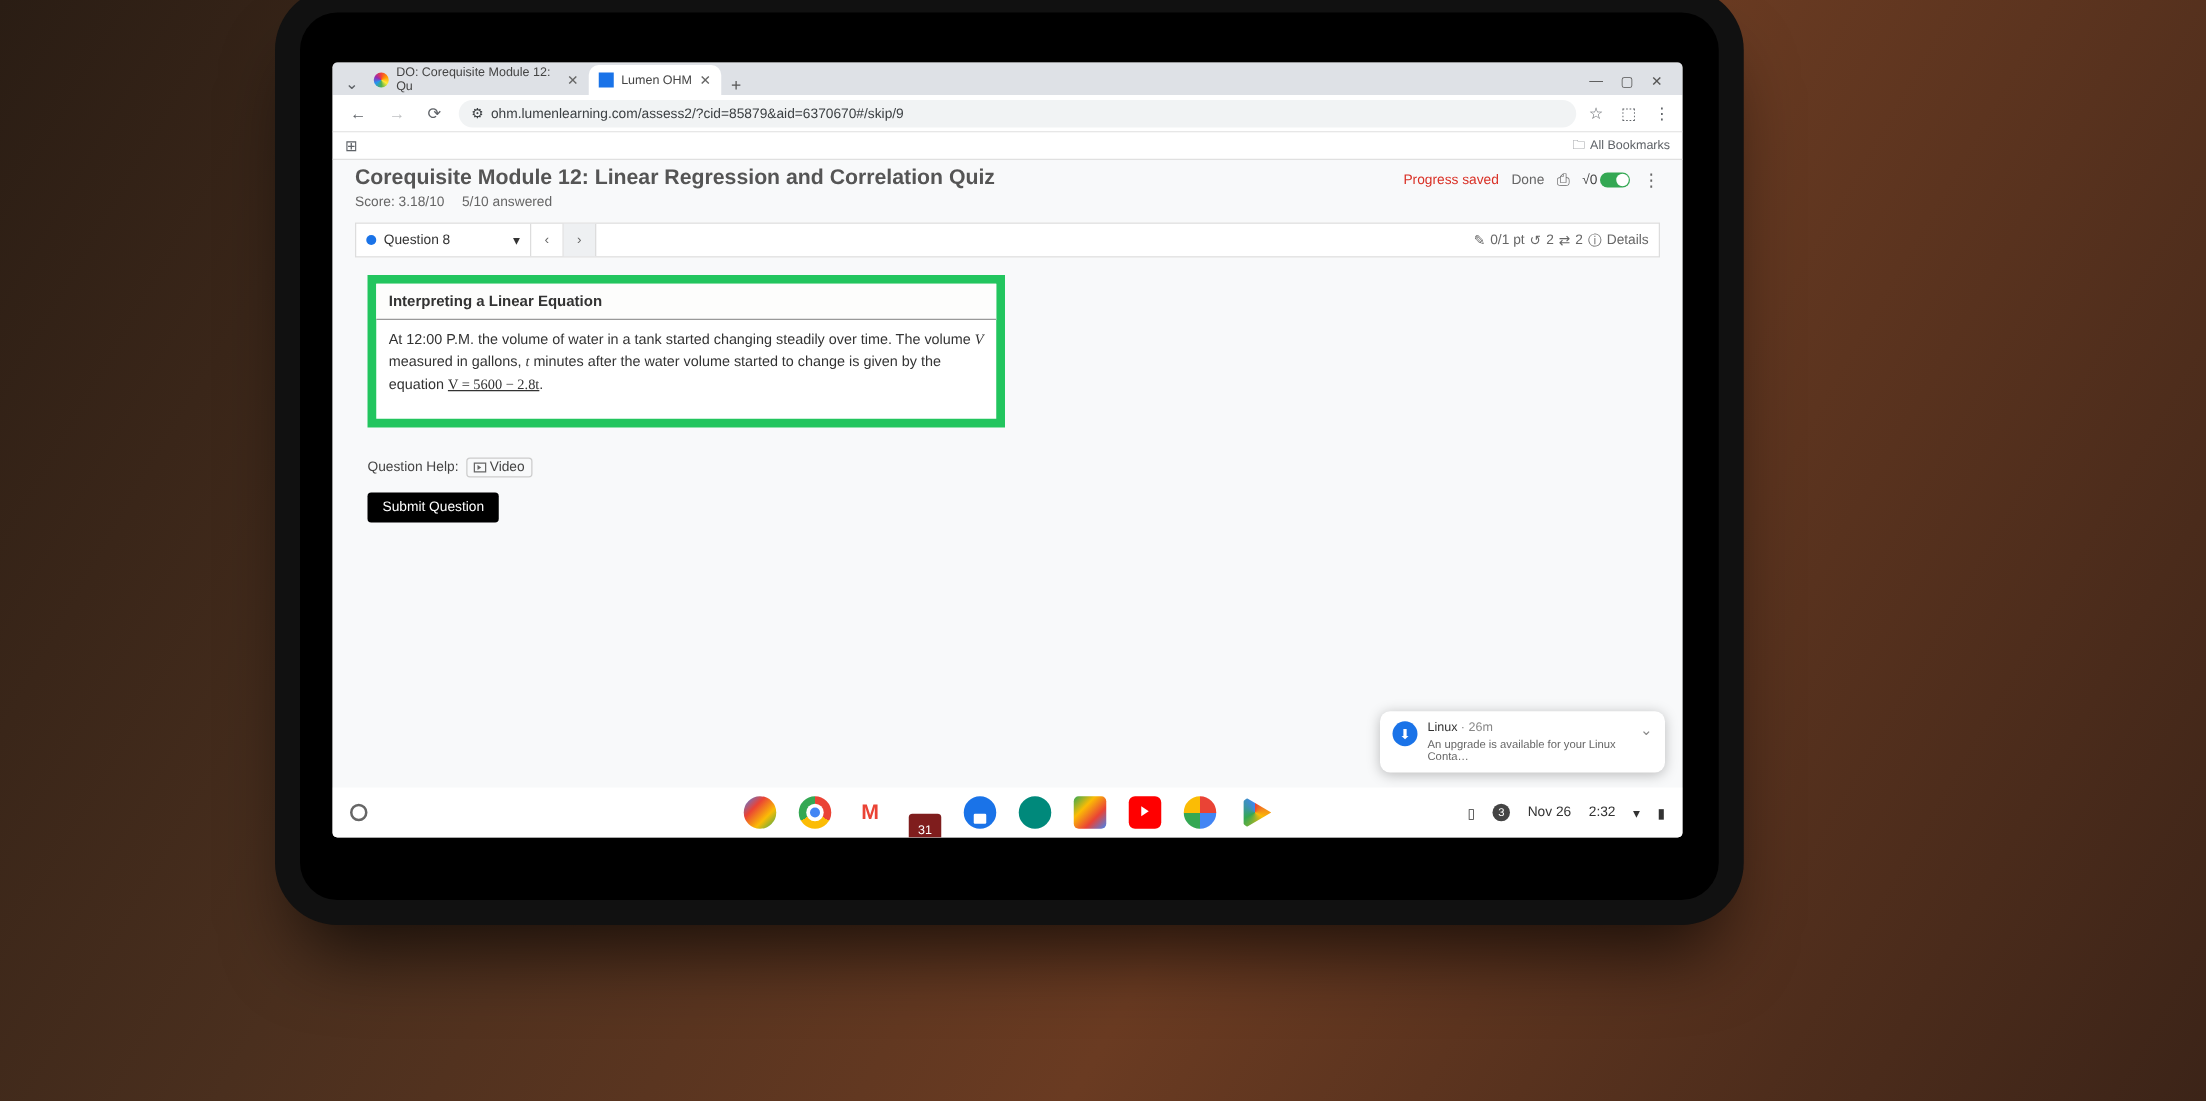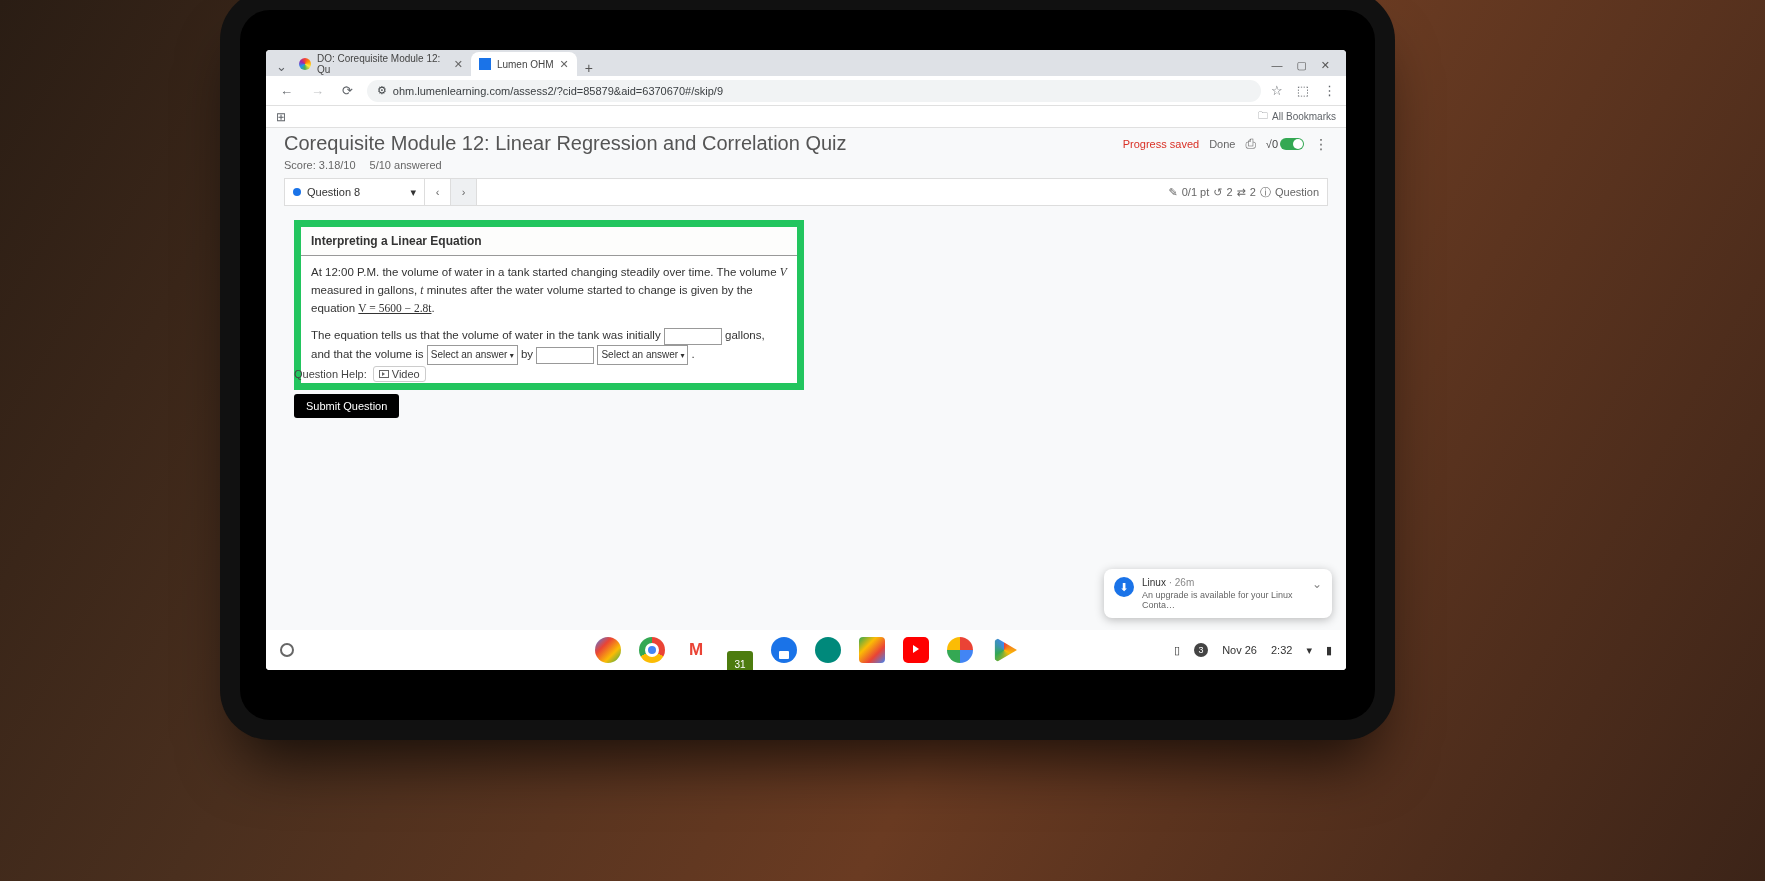--- a/index.html
+++ b/index.html
@@ -24,21 +24,21 @@
   .nav-btn { font-size:13px;color:#5f6368; cursor:pointer; padding:2px 4px;}
   .url-pill { flex:1; height:22px; background:#f1f3f4; border-radius:12px; display:flex; align-items:center; padding:0 10px; font-size:11px; color:#3c4043; gap:6px;}
   .addr-right { display:flex; gap:14px; font-size:13px; color:#5f6368;}
   .bookmarks-row { height:22px;background:#fff;border-bottom:1px solid #e0e0e0;display:flex;align-items:center;justify-content:space-between;padding:0 10px;font-size:10px;color:#5f6368;}
   .bk-left { font-size:12px;}
   .bk-right { display:flex;align-items:center;gap:4px;}
 
   
   .viewport { flex:1; background:#f8f9fa; position:relative; overflow:hidden; }
   .quiz-hdr { position:absolute; left:18px; top:4px; right:18px; }
-  .quiz-title { font-size:20px; color:#555; font-weight:400; white-space:nowrap; overflow:hidden; }
+  .quiz-title { font-size:17px; color:#555; font-weight:700; white-space:nowrap; overflow:hidden; }
   .quiz-sub { font-size:11px; color:#666; margin-top:4px; display:flex; gap:14px;}
   .quiz-hdr-right { position:absolute; right:0; top:4px; display:flex; align-items:center; gap:10px; font-size:11px;}
   .saved { color:#d93025;}
   .done { color:#666;}
   .print { color:#666;font-size:13px;}
   .toggle-wrap { display:flex;align-items:center;gap:2px;font-size:11px;color:#444;}
   .toggle { width:24px;height:12px;background:#34a853;border-radius:6px;position:relative;}
   .toggle::after{content:'';position:absolute;right:1px;top:1px;width:10px;height:10px;background:#fff;border-radius:50%;}
   .menu-dots{font-size:14px;color:#666;}
 
@@ -78,21 +78,21 @@
   
   .shelf{position:absolute;left:0;right:0;bottom:0;height:40px;background:rgba(255,255,255,.9);display:flex;align-items:center;}
   .shelf-launch{width:14px;height:14px;border-radius:50%;border:2px solid #666;margin-left:14px;}
   .shelf-center{position:absolute;left:50%;transform:translateX(-50%);display:flex;gap:18px;align-items:center;}
   .shelf-ic{width:26px;height:26px;border-radius:50%;display:flex;align-items:center;justify-content:center;font-size:13px;}
   .gem{background:linear-gradient(135deg,#4285f4,#ea4335,#fbbc05,#34a853);border-radius:50%;}
   .chrome{background:conic-gradient(#ea4335 0 120deg,#fbbc05 120deg 240deg,#34a853 240deg);border-radius:50%;position:relative;}
   .chrome::after{content:'';position:absolute;inset:6px;background:#fff;border-radius:50%;}
   .chrome::before{content:'';position:absolute;inset:9px;background:#4285f4;border-radius:50%;z-index:1;}
   .gmail{color:#ea4335;font-weight:bold;font-size:17px;}
-  .cal{background:#4d7c0f;color:#fff;border-radius:3px;font-size:10px;padding:3px 4px;margin-top:28px;}
+  .cal{background:#7f1d1d;color:#fff;border-radius:3px;font-size:10px;padding:3px 4px;margin-top:28px;}
   .files{background:#1a73e8;border-radius:50%;}
   .files::after{content:'';display:block;width:10px;height:8px;background:#fff;margin:9px auto 0;border-radius:1px;}
   .chat{background:#00897b;border-radius:50%;}
   .meet{background:linear-gradient(135deg,#34a853,#fbbc05,#ea4335,#4285f4);border-radius:4px;}
   .yt{background:#ff0000;border-radius:5px;position:relative;}
   .yt::after{content:'';position:absolute;left:10px;top:8px;border-left:6px solid #fff;border-top:4px solid transparent;border-bottom:4px solid transparent;}
   .play{background:conic-gradient(#ea4335,#fbbc05,#34a853,#4285f4);clip-path:polygon(15% 0,100% 50%,15% 100%);}
   .photos{background:conic-gradient(#ea4335 0 90deg,#4285f4 90deg 180deg,#34a853 180deg 270deg,#fbbc05 270deg);border-radius:50%;}
   .shelf-right{position:absolute;right:14px;display:flex;align-items:center;gap:14px;font-size:11px;color:#333;}
   .badge{width:14px;height:14px;border-radius:50%;background:#444;color:#fff;font-size:9px;display:flex;align-items:center;justify-content:center;}
@@ -179,32 +179,29 @@
       <div class="qnav-btn">‹</div>
       <div class="qnav-btn next">›</div>
       <div class="qnav-right">
         <span>✎</span>
         <span>0/1 pt</span>
         <span>↺</span>
         <span>2</span>
         <span>⇄</span>
         <span>2</span>
         <span>ⓘ</span>
-        <span>Question</span>
+        <span>Details</span>
       </div>
     </div>
 
     <div class="qbox">
       <div class="qbox-h">Interpreting a Linear Equation</div>
       <div class="qbox-b">
         <p>
           <span>At 12:00 P.M. the volume of water in a tank started changing steadily over time. The volume </span><span class="ital">V</span><span> measured in gallons, </span><span class="ital">t</span><span> minutes after the water volume started to change is given by the equation </span><span class="eq">V = 5600 − 2.8t</span>.
-        </p>
-        <p>
-          <span>The equation tells us that the volume of water in the tank was initially </span><span class="blank"></span><span> gallons, and that the volume is </span><span class="sel">Select an answer</span><span> by </span><span class="blank"></span>&nbsp;<span class="sel">Select an answer</span> .
         </p>
       </div>
     </div>
 
     <div class="qhelp">
       <span>Question Help:</span>
       <span class="vidbtn">
         <span class="vidicon"></span>
         <span>Video</span>
       </span>

